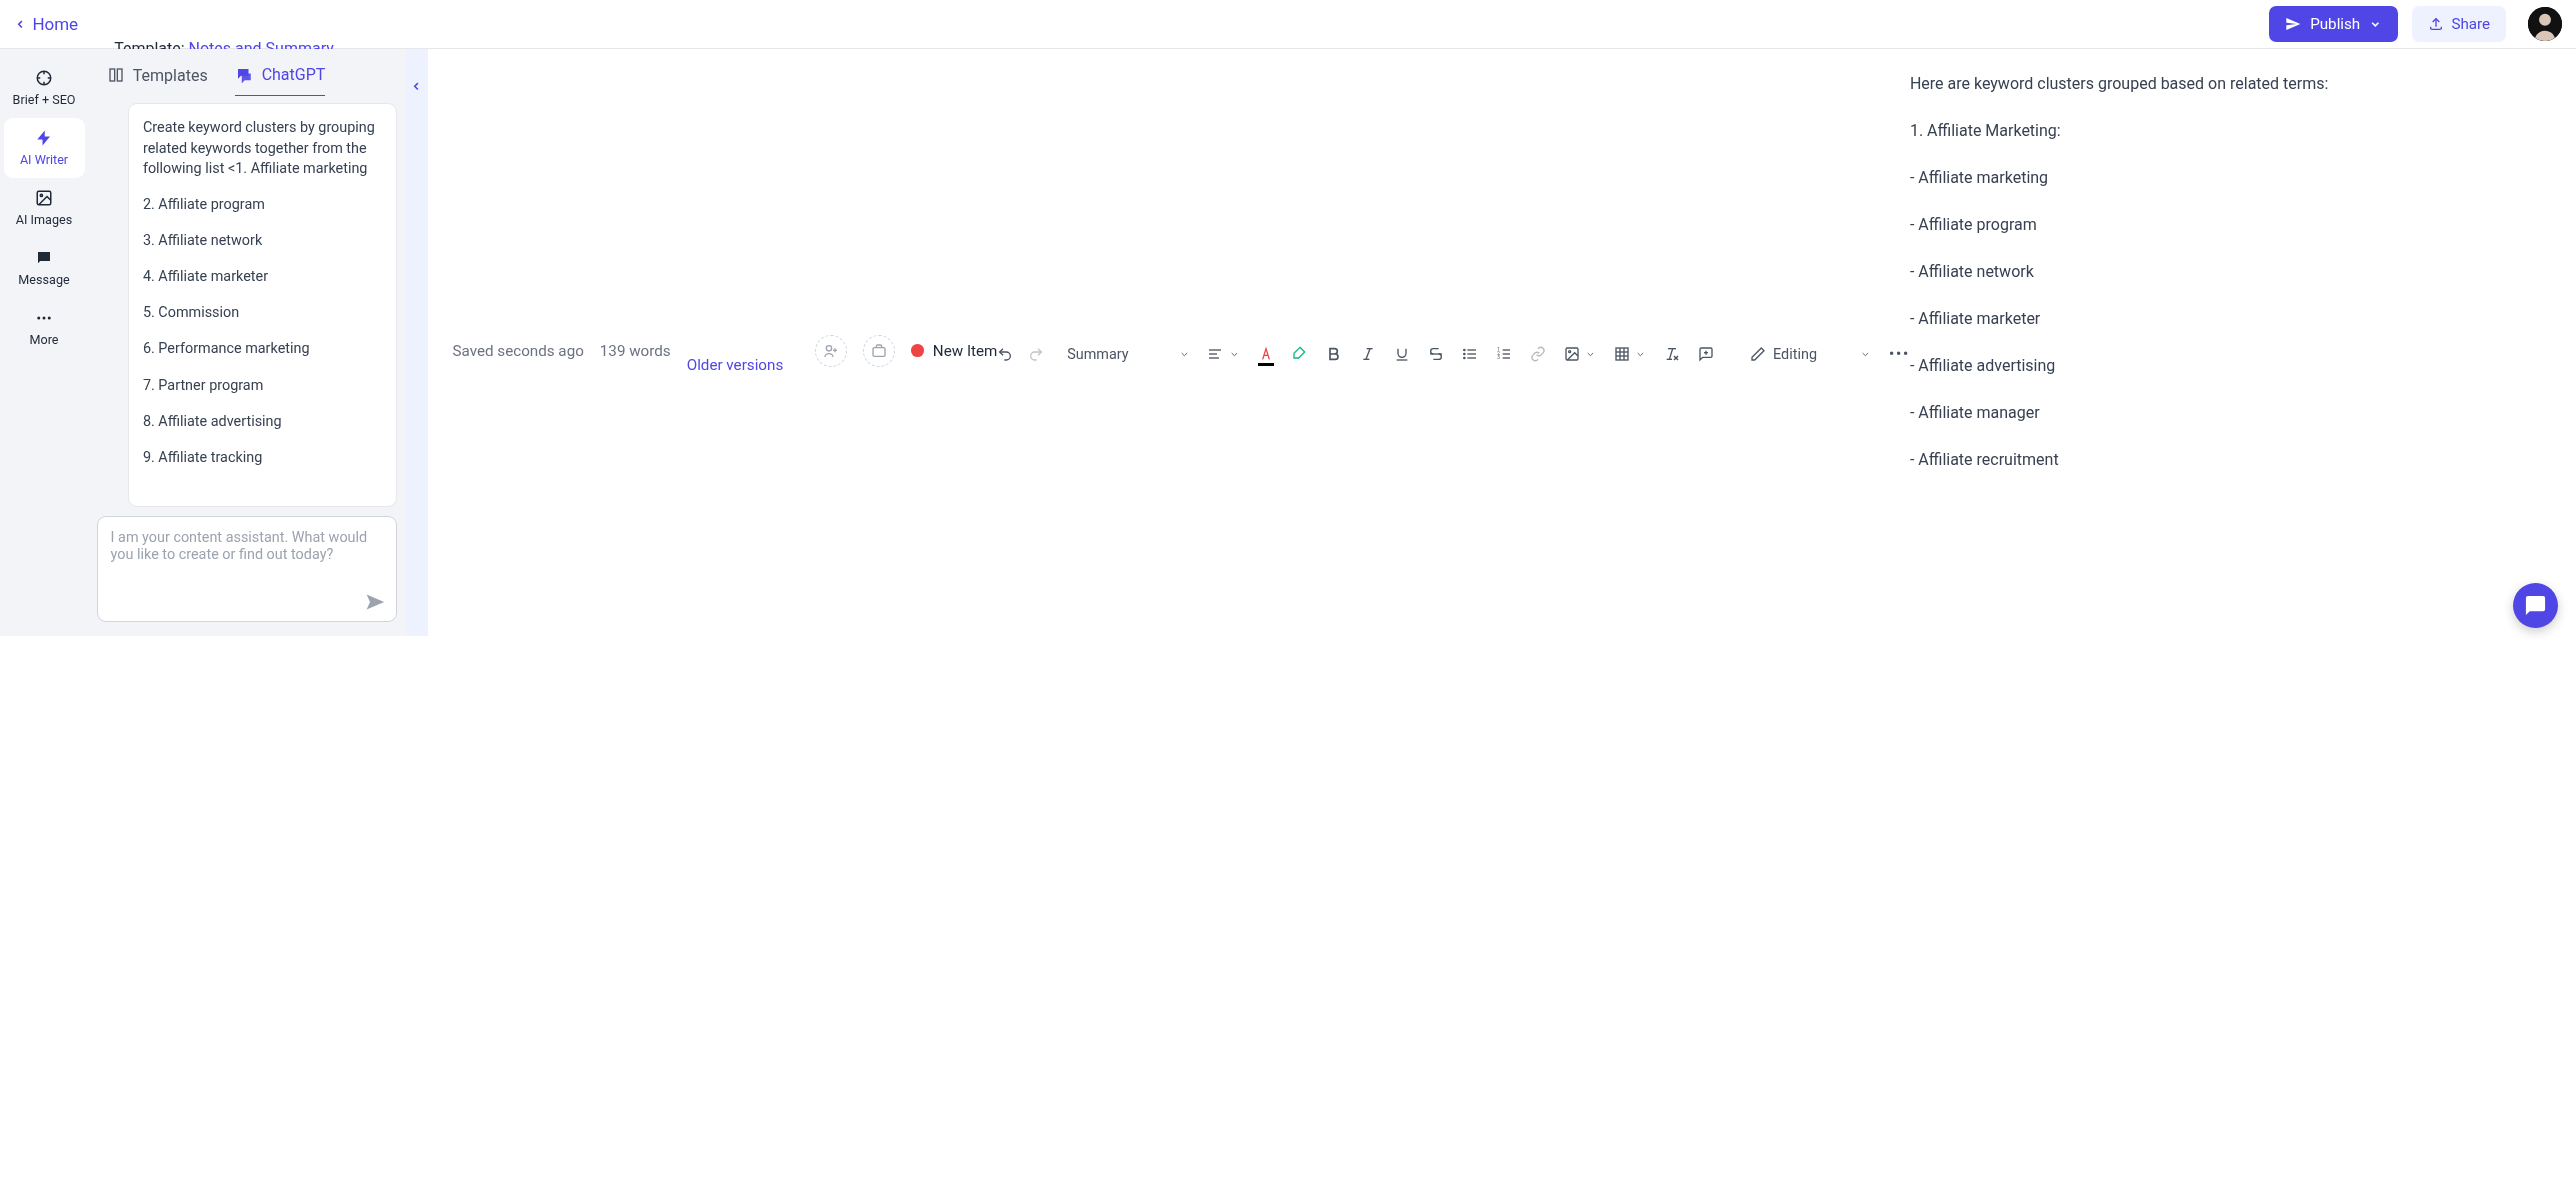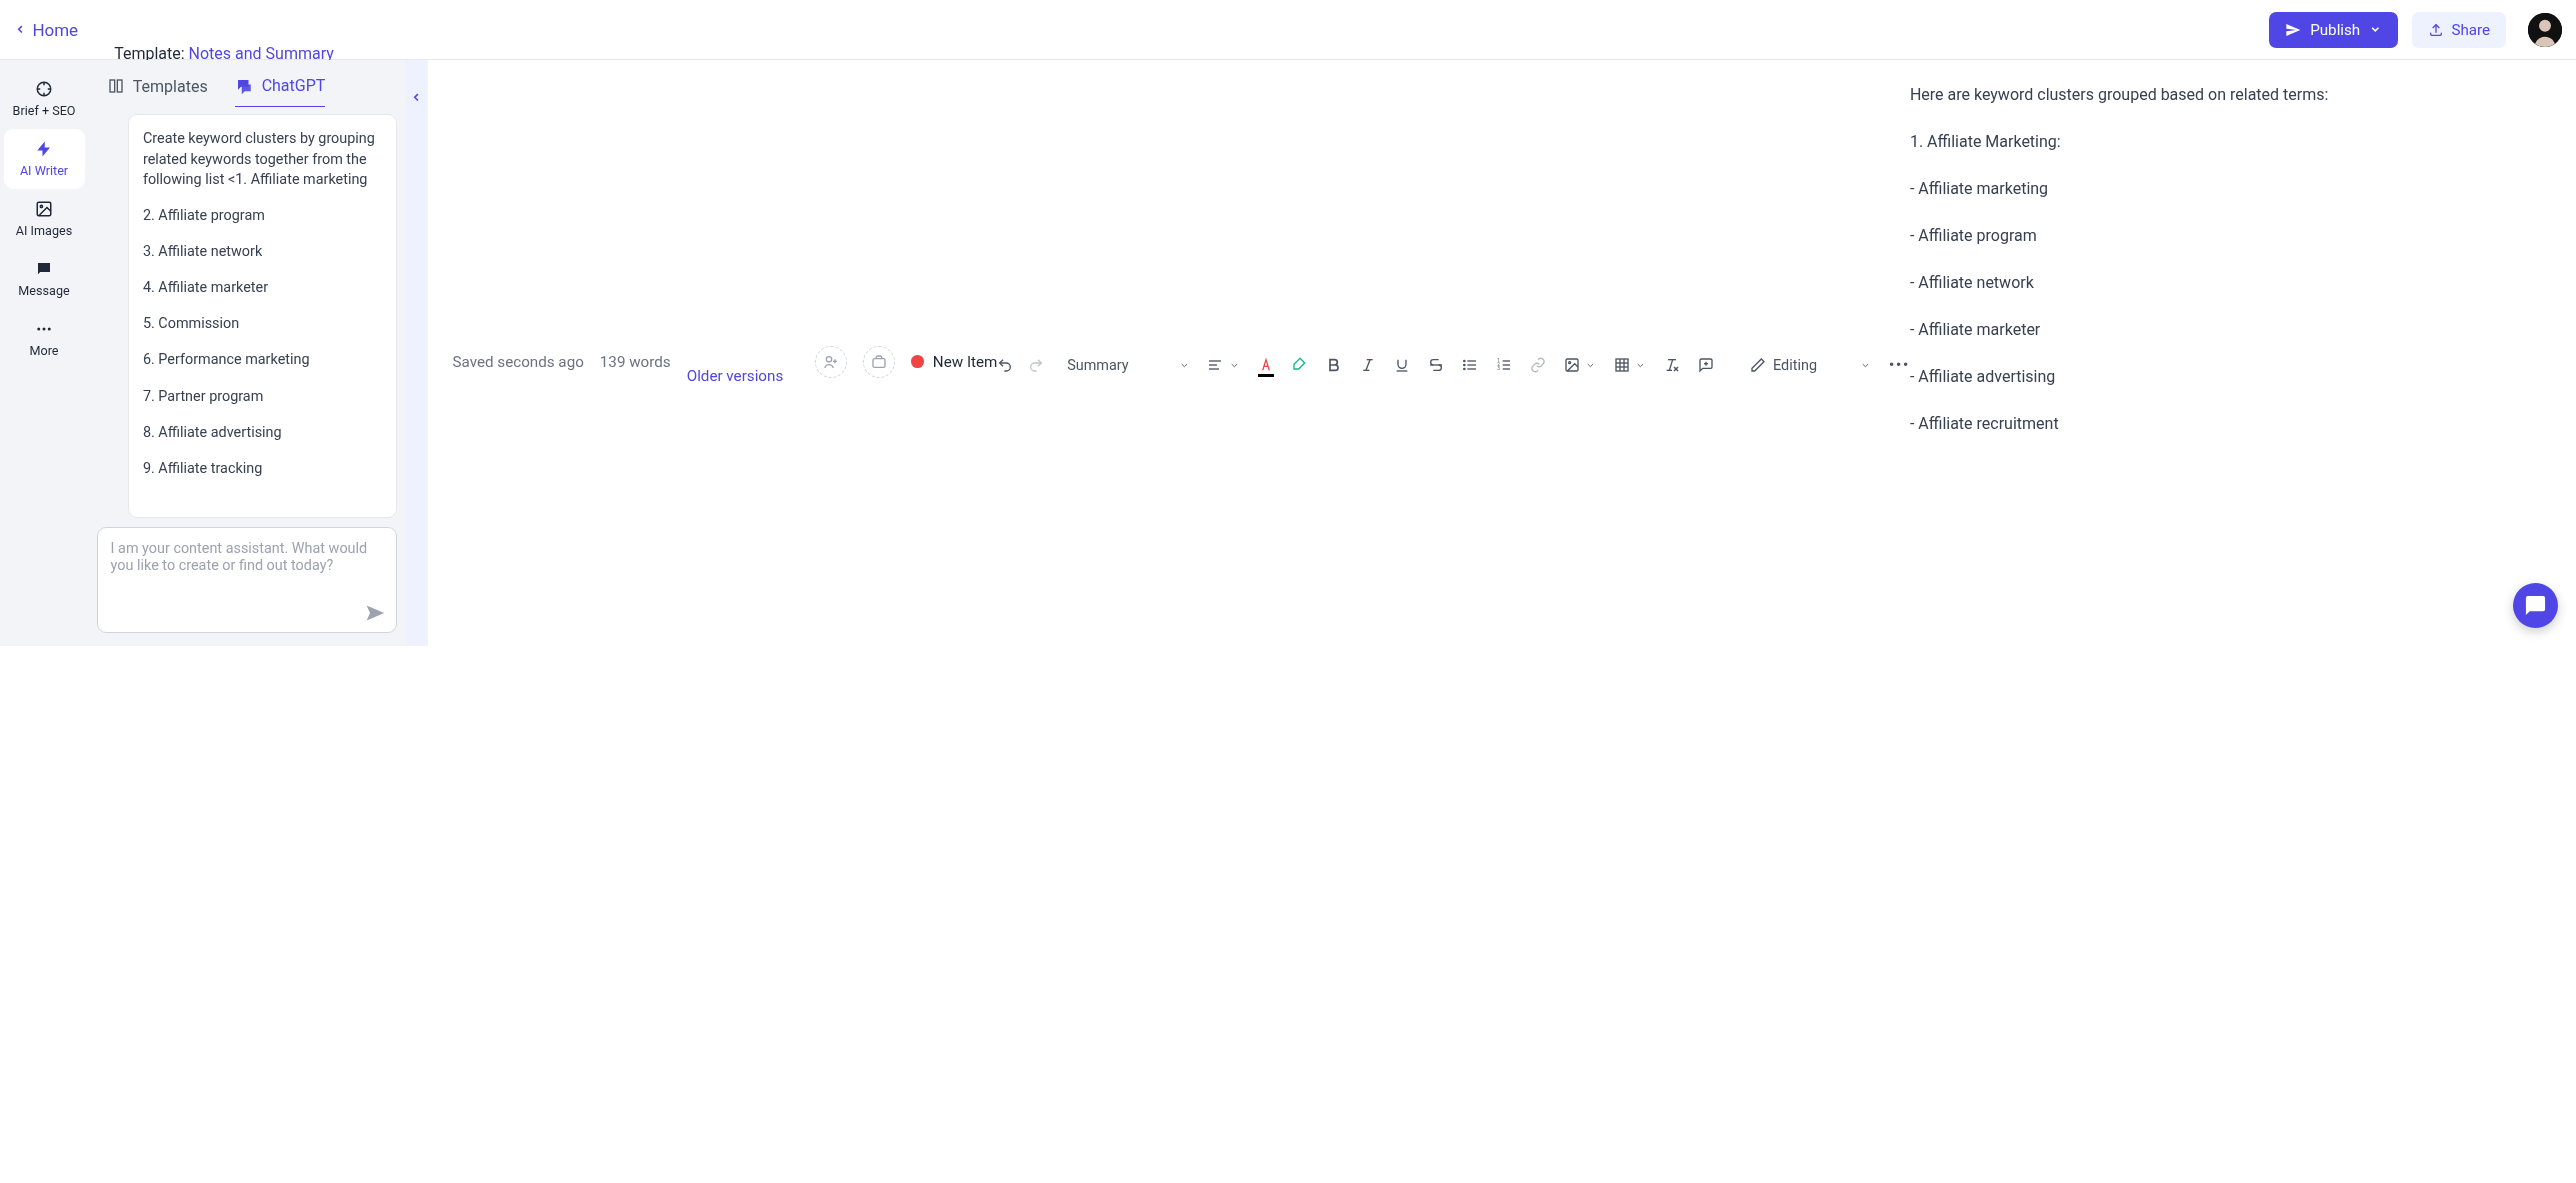--- a/index.html
+++ b/index.html
@@ -10,21 +10,21 @@
     background: #fff;
     width: 100%;
     height: 646px;
     overflow: hidden;
     position: relative;
   }
   
   .topbar {
     display: flex;
     align-items: center;
-    height: 60px;
+    height: 49px;
     padding: 0 14.4px;
     border-bottom: 0.9px solid #e5e7eb;
   }
   .home-link {
     display: flex;
     align-items: center;
     color: #4f46e5;
     font-size: 17px;
     gap: 5.4px;
     cursor: pointer;
@@ -506,20 +506,21 @@
     </div>
 
     <div class="doc">
       <p>Here are keyword clusters grouped based on related terms:</p>
       <p>1. Affiliate Marketing:</p>
       <p>- Affiliate marketing</p>
       <p>- Affiliate program</p>
       <p>- Affiliate network</p>
       <p>- Affiliate marketer</p>
       <p>- Affiliate advertising</p>
+      <p>- Affiliate manager</p>
       <p>- Affiliate recruitment</p>
     </div>
   </div>
 </div>
 
 <div class="chat-bubble">
   <svg width="23" height="23" viewBox="0 0 24 24" fill="currentColor">
       <path d="M20 2H4a2 2 0 0 0-2 2v18l4-4h14a2 2 0 0 0 2-2V4a2 2 0 0 0-2-2z"></path>
     </svg>
 </div>

